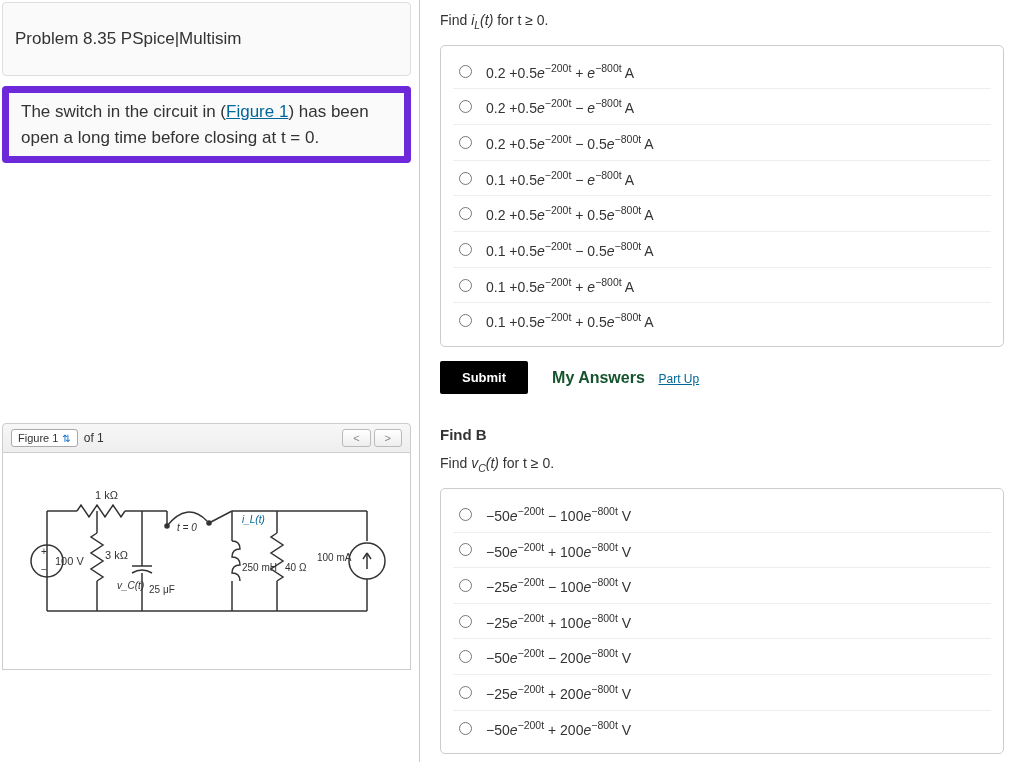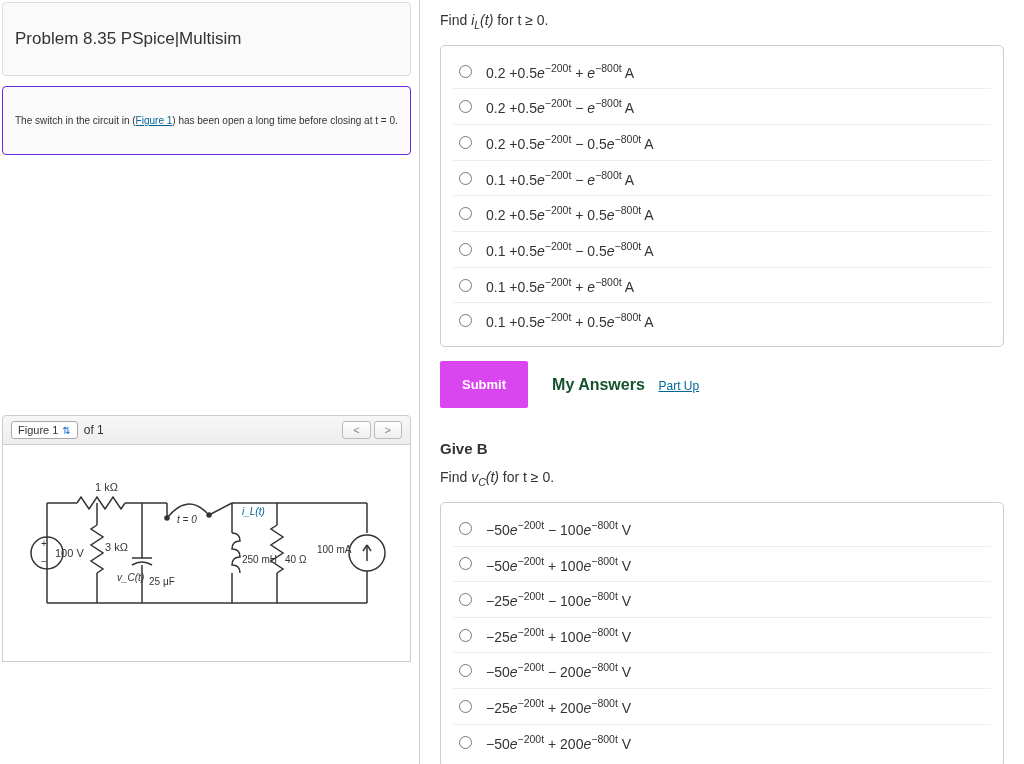--- a/index.html
+++ b/index.html
@@ -1,36 +1,36 @@
 <!DOCTYPE html>
 <html><head>
   <meta charset="utf-8">
   <style>
     * { box-sizing: border-box; margin: 0; padding: 0; }
     body { font-family: Arial, Helvetica, sans-serif; font-size: 13px; color: #333; background: #fff; }
     .container { display: flex; width: 1024px; }
     .left-col { width: 420px; border-right: 1px solid #ccc; }
     .right-col { flex: 1; padding: 8px 20px; }
     .problem-header { font-size: 17px; padding: 26px 12px; border: 1px solid #ddd; border-radius: 4px; margin: 2px 8px 10px 2px; background: #fafafa; }
-    .description-box { border: 1px solid #6d28d9; border-radius: 4px; margin: 0 8px 10px 2px; padding: 26px 12px; background: #fafafa; font-size: 10px; line-height: 1.5; }
+    .description-box { border: 7px solid #6d28d9; border-radius: 4px; margin: 0 8px 10px 2px; padding: 6px 12px; background: #fafafa; font-size: 17px; line-height: 1.5; }
     .description-box a { color: #069; text-decoration: underline; }
     .figure-toolbar { margin: 260px 8px 0 2px; background: linear-gradient(#f7f7f7,#eee); border: 1px solid #ccc; border-radius: 4px 4px 0 0; padding: 5px 8px; display: flex; align-items: center; font-size: 12px; }
     .figure-toolbar .select-btn { display: inline-flex; align-items: center; border: 1px solid #aaa; border-radius: 3px; background: #fff; padding: 2px 6px; margin-right: 6px; font-size: 11px; cursor: pointer; }
     .figure-toolbar .select-btn .caret { margin-left: 4px; color: #06c; font-size: 10px; }
     .figure-toolbar .spacer { flex: 1; }
     .nav-btn { border: 1px solid #bbb; background: linear-gradient(#fff,#eee); border-radius: 3px; padding: 2px 10px; margin-left: 3px; font-size: 11px; color: #888; cursor: pointer; }
     .figure-body { border: 1px solid #ccc; border-top: none; margin: 0 8px 0 2px; padding: 18px 10px 28px; background: #fff; display: flex; justify-content: center; }
     .question { font-size: 14px; margin-bottom: 10px; padding: 4px 0; }
     .options-box { border: 1px solid #ccc; border-radius: 5px; padding: 8px 12px; background: #fff; }
     .option-row { display: flex; align-items: center; padding: 8px 6px; border-bottom: 1px solid #eee; }
     .option-row:last-child { border-bottom: none; }
     .option-row input[type="radio"] { margin-right: 14px; }
     .option-expr { font-size: 14px; font-family: Liberation Sans, sans-serif; }
     .submit-row { margin-top: 12px; display: flex; align-items: center; gap: 24px; padding: 2px 0 10px; }
-    .submit-btn { background: #d946ef; color: #fff; border: none; padding: 16px 22px; font-weight: bold; font-size: 13px; cursor: pointer; border-radius: 2px; }
+    .submit-btn { background: #000000; color: #fff; border: none; padding: 9px 22px; font-weight: bold; font-size: 13px; cursor: pointer; border-radius: 2px; }
     .my-answers { font-size: 16px; color: #14532d; font-weight: bold; }
     .give-up { font-size: 12px; color: #069; text-decoration: underline; margin-left: 10px; cursor: pointer; }
     .part-header { font-size: 15px; font-weight: bold; margin: 22px 0 8px; }
     sup, sub { font-size: 0.75em; }
     .it { font-style: italic; }
   </style>
 </head>
 <body>
 
 <div class="container">
@@ -148,21 +148,21 @@
         </label>
       </div>
     <div class="submit-row">
       <button class="submit-btn">Submit</button>
       <div>
         <span class="my-answers">My Answers</span>
         <a class="give-up">Part Up</a>
       </div>
     </div>
 
-    <div class="part-header">Give B</div>
+    <div class="part-header">Find B</div>
     <div class="question">
       <span>Find </span><span class="it">v<sub>C</sub>(t)</span><span> for t ≥ 0.</span>
     </div>
     <div class="options-box" id="optsB">
         <label class="option-row">
           <input type="radio" name="pb" style="">
           <span class="option-expr">−50<span class="it">e</span><sup>−200t</sup> − 100<span class="it">e</span><sup>−800t</sup> V</span>
         </label>
         <label class="option-row">
           <input type="radio" name="pb" style="">

